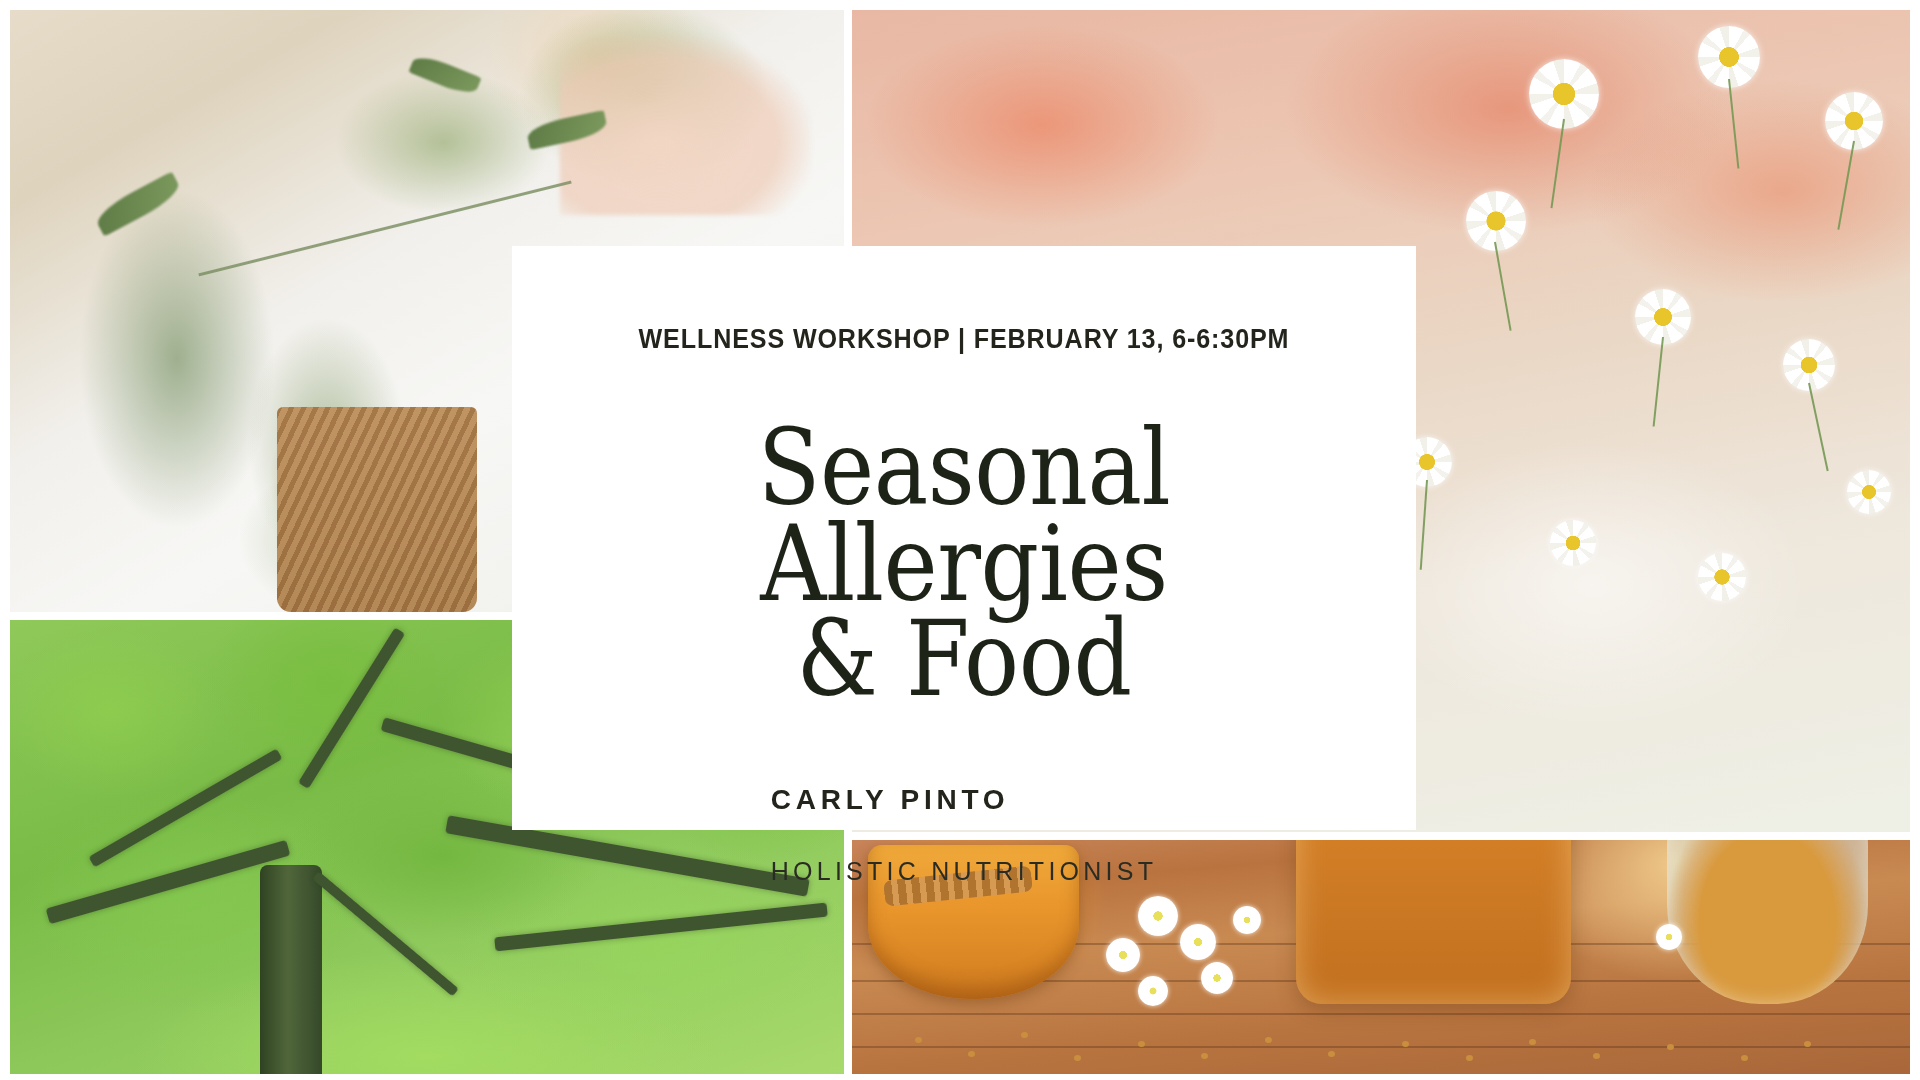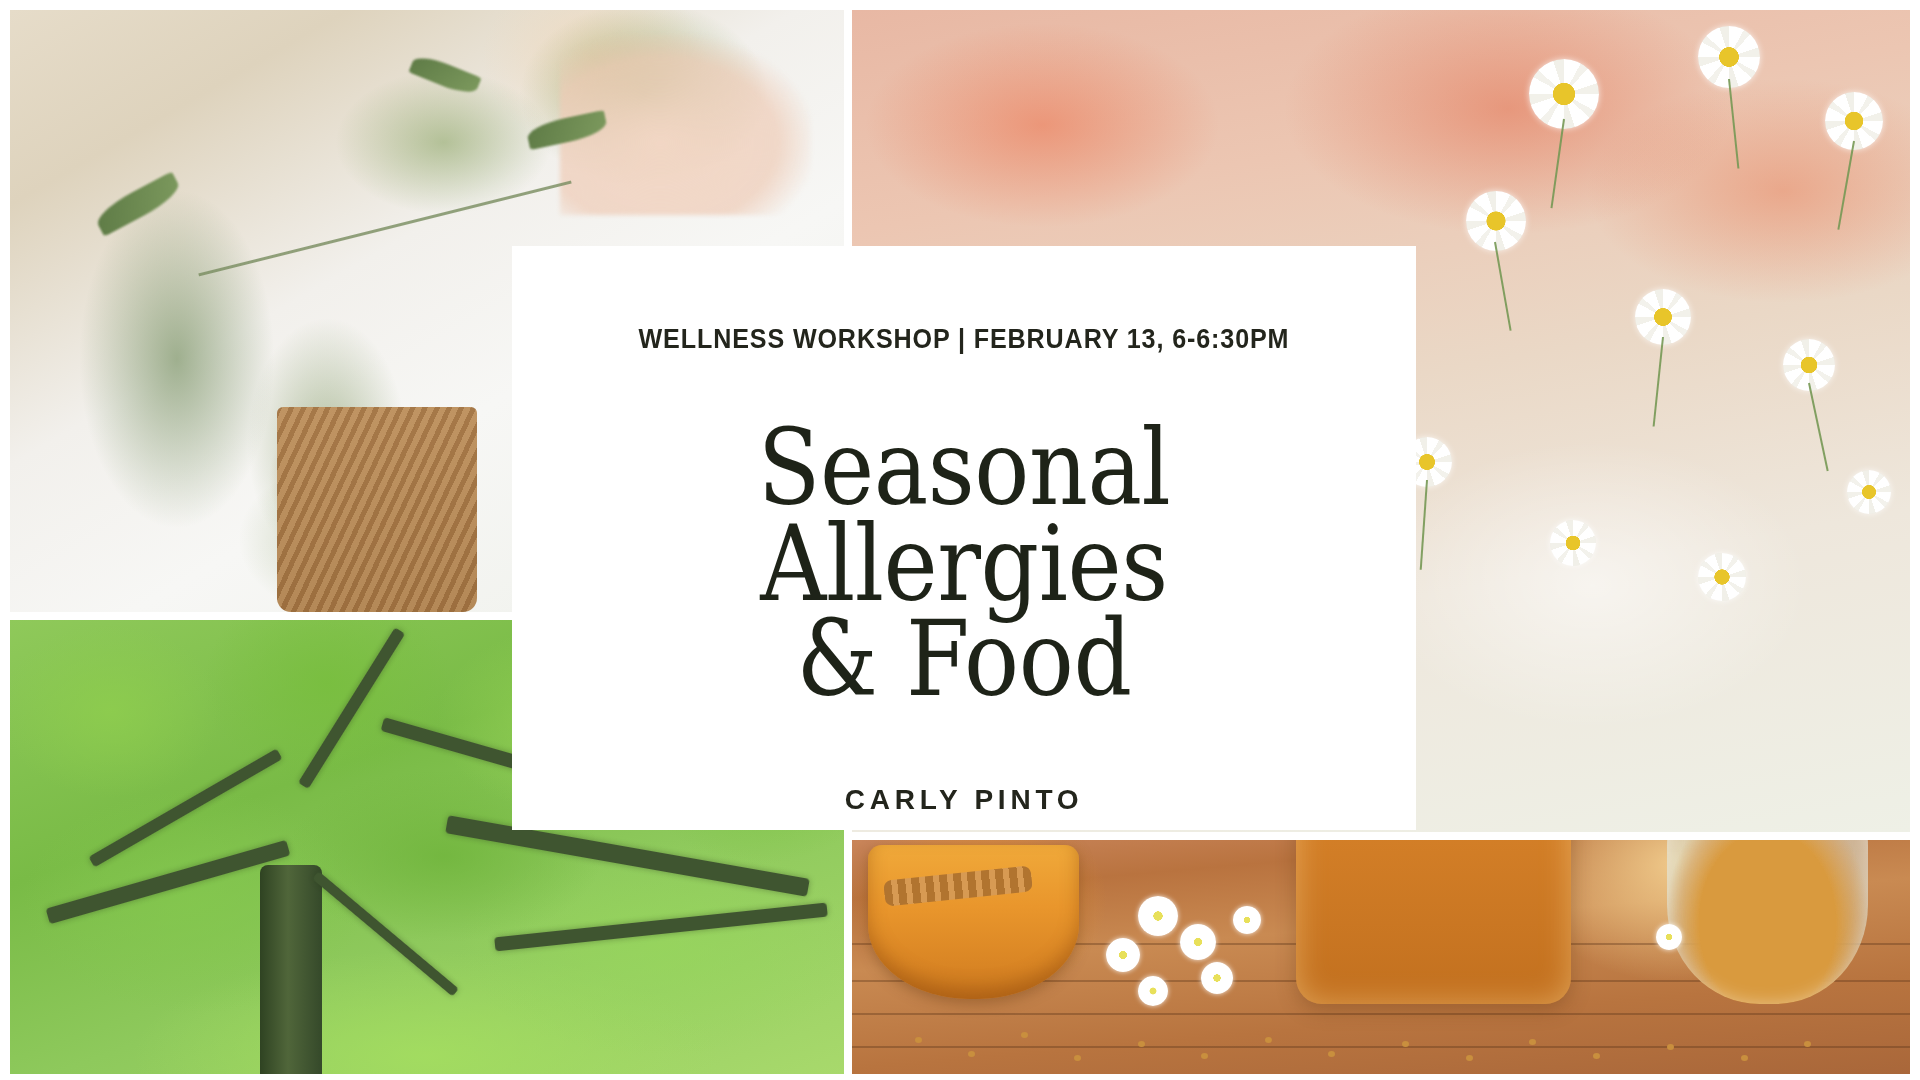--- a/index.html
+++ b/index.html
@@ -356,18 +356,19 @@
 
     <h1 class="title">
       <span>Seasonal Allergies</span><br>
       <span>&amp; Food</span>
     </h1>
 
     <div class="presenter">
       <div class="presenter-name">CARLY PINTO</div>
       <div class="presenter-role">
         <br>
+        <span>HOLISTIC NUTRITIONIST</span>
       </div>
     </div>
 
   </div>
 
 </div>
 
 </body></html>

